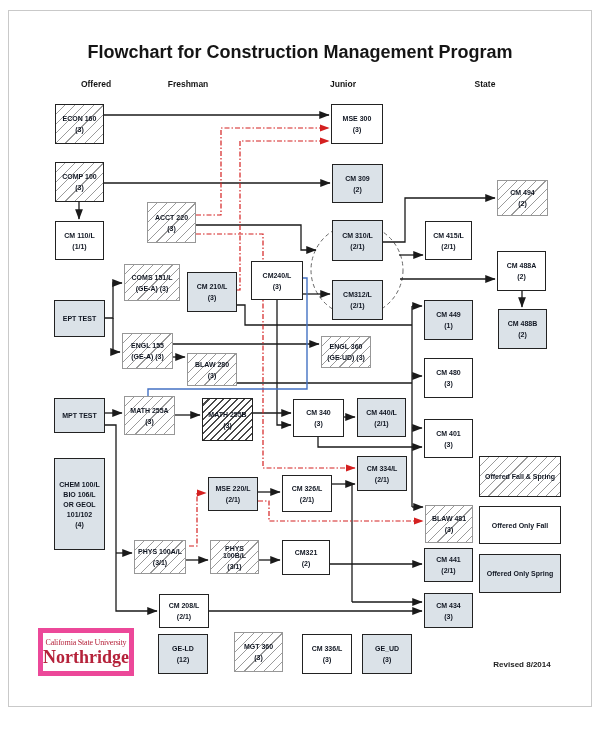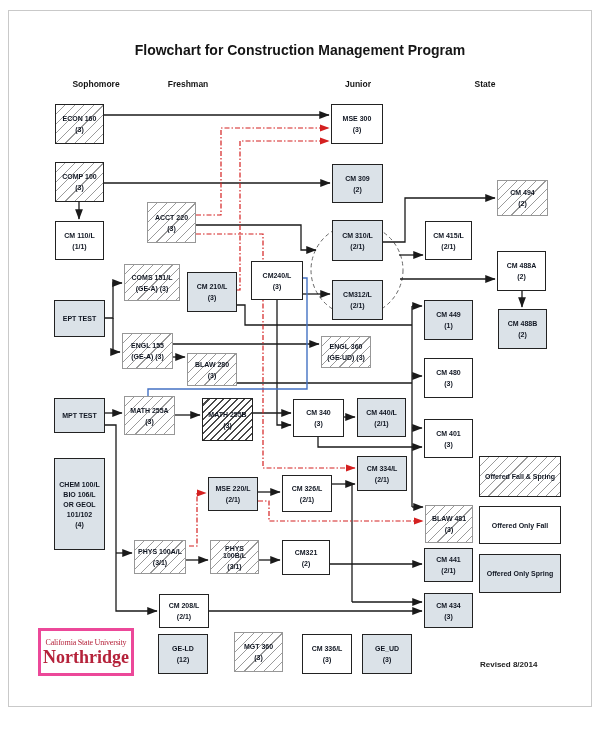--- a/index.html
+++ b/index.html
@@ -1,57 +1,57 @@
 <!DOCTYPE html>
 <html><head>
 <meta charset="utf-8">
 <style>
   html,body{margin:0;padding:0;background:#fff;}
   .page{position:relative;width:600px;height:730px;background:#fff;overflow:hidden;
         font-family:"Liberation Sans",sans-serif;}
   .page-border{position:absolute;left:8px;top:10px;width:582px;height:695px;
         border:1px solid #c9c9c9;}
   .title{position:absolute;left:0;top:42px;width:600px;text-align:center;
-        font-size:14px;font-weight:700;color:#151515;}
+        font-size:18px;font-weight:700;color:#151515;}
   .col-label{position:absolute;top:79px;transform:translateX(-50%);
         font-size:8.5px;font-weight:700;color:#151515;white-space:nowrap;}
-  .footer{position:absolute;left:480px;top:660px;width:84px;text-align:left;
+  .footer{position:absolute;left:480px;top:660px;width:84px;text-align:center;
         font-size:8px;font-weight:700;color:#222;}
   svg.wires{position:absolute;left:0;top:0;width:600px;height:730px;}
   .box{position:absolute;box-sizing:border-box;border:1.2px solid #222;background:#fff;
         display:flex;flex-direction:column;align-items:center;justify-content:center;
         gap:4px;font-size:7px;font-weight:700;color:#101622;text-align:center;
         line-height:1;padding:2px;}
   .box.gray{background:#dbe2e8;}
   .box.hatch{border:1px solid #979797;
         background:repeating-linear-gradient(135deg,rgba(255,255,255,0) 0 6px,#9b9b9b 6px 6.8px),#fff;}
   .box.hatch-b{border:1.2px solid #222;
         background:repeating-linear-gradient(135deg,rgba(255,255,255,0) 0 6px,#9b9b9b 6px 6.8px),#fff;}
   .box.hatch-heavy{border:1.2px solid #222;
         background:repeating-linear-gradient(135deg,rgba(255,255,255,0) 0 3.5px,#4a4a4a 3.5px 5px),#fff;}
   .box.multi{gap:3px;}
   .logo{position:absolute;left:38px;top:628px;width:96px;height:48px;box-sizing:border-box;
-        border:3px solid #ec4899;background:#fff;display:flex;flex-direction:column;
+        border:5px solid #ec4899;background:#fff;display:flex;flex-direction:column;
         align-items:center;justify-content:center;font-family:"Liberation Serif",serif;
         color:#b5223a;}
   .logo .l1{font-size:8px;letter-spacing:-0.2px;white-space:nowrap;}
   .logo .l2{font-size:18px;font-weight:700;line-height:1;margin-top:1px;white-space:nowrap;}
 </style>
 </head>
 <body>
 
 <div class="page">
   <div class="page-border"></div>
 
   <div class="title">Flowchart for Construction Management Program</div>
 
   <div id="columns-layer">
-      <div class="col-label" style="left: 96px;">Sophomore</div>
+      <div class="col-label" style="left: 96px;">Offered</div>
       <div class="col-label" style="left: 188px;">Freshman</div>
-      <div class="col-label" style="left: 358px;">Junior</div>
+      <div class="col-label" style="left: 343px;">Junior</div>
       <div class="col-label" style="left: 485px;">State</div>
     </div>
 
   <svg class="wires" viewBox="0 0 600 730" xmlns="http://www.w3.org/2000/svg">
     <defs>
       <marker id="mB" viewBox="0 0 8 6" refX="7.5" refY="3" markerWidth="8" markerHeight="6" orient="auto-start-reverse">
           <path d="M0,0L8,3L0,6Z" fill="#1a1a1a"></path>
         </marker>
       <marker id="mR" viewBox="0 0 8 6" refX="7.5" refY="3" markerWidth="8" markerHeight="6" orient="auto-start-reverse">
           <path d="M0,0L8,3L0,6Z" fill="#d42020"></path>

